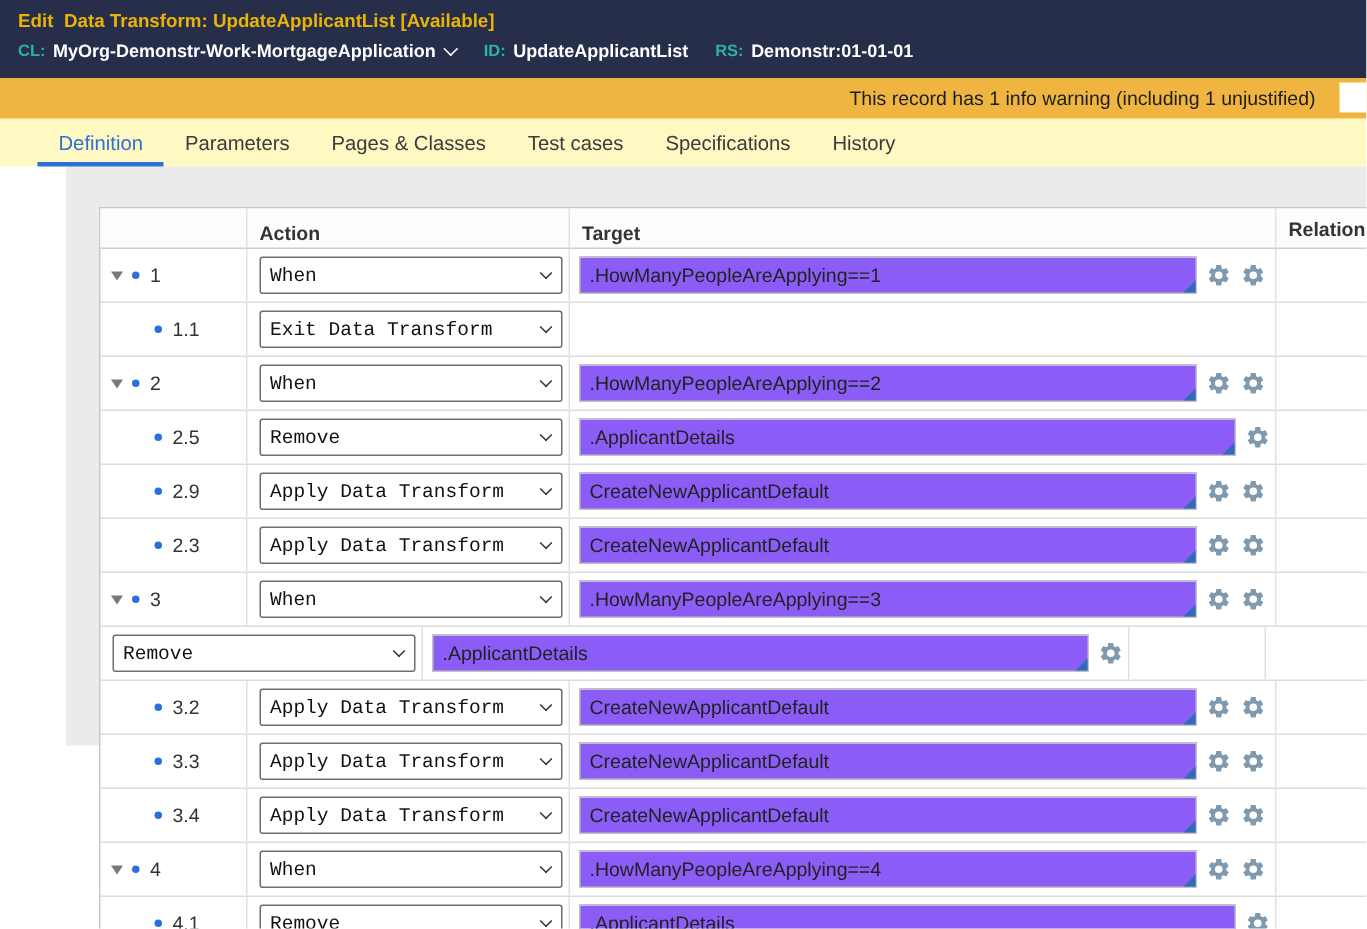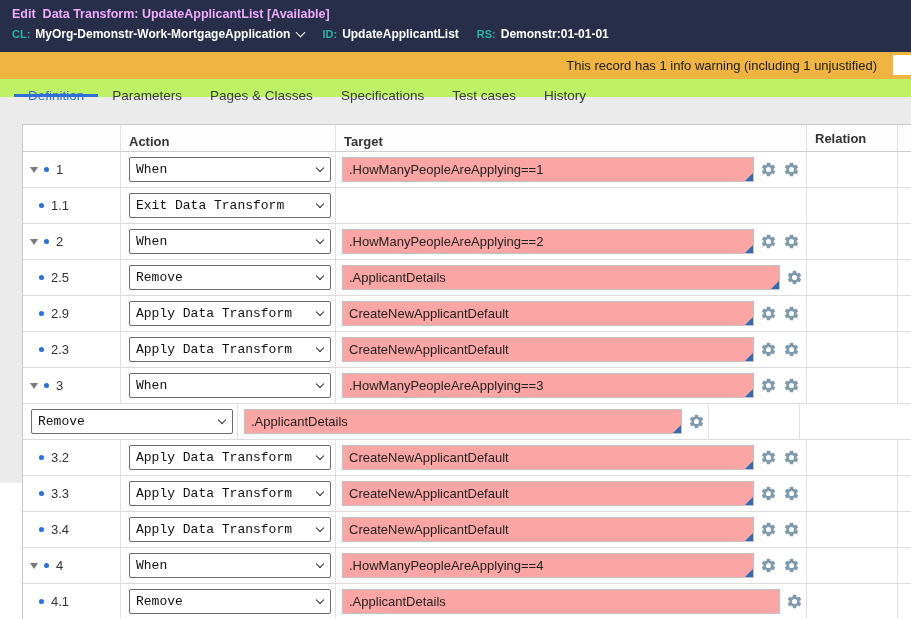--- a/index.html
+++ b/index.html
@@ -8,21 +8,21 @@
     width:911px; height:619px; overflow:hidden;
     font-family:"Liberation Sans", sans-serif;
     background:#ffffff;
   }
 
   
   .app-header {
     background: var(--header-bg, #262e49);
     height:52px; padding:7px 0 0 12px;
   }
-  .title-line { color:#f0abfc; font-size:12.5px; font-weight:bold; white-space:nowrap; }
+  .title-line { color:#eab308; font-size:12.5px; font-weight:bold; white-space:nowrap; }
   .title-line .t-action { margin-right:7px; }
   .meta-line { margin-top:6px; display:flex; align-items:center; white-space:nowrap; }
   .meta-label { color: var(--meta-label, #2bb3a4); font-weight:bold; font-size:11px; margin-right:5px; }
   .meta-value { color:#fff; font-weight:bold; font-size:12px; }
   .meta-gap { width:18px; }
   .chev-down {
     width:7px; height:7px; margin:0 0 3px 7px; display:inline-block;
     border-right:1.6px solid #fff; border-bottom:1.6px solid #fff;
     transform:rotate(45deg); cursor:pointer;
   }
@@ -34,32 +34,32 @@
     display:flex; align-items:center; justify-content:flex-end;
     padding-right:34px; font-size:13px; color:#1d1d1d;
   }
   .warning-box {
     position:absolute; right:-6px; top:3px; width:24px; height:20px;
     background:#fff; cursor:pointer;
   }
 
   
   .tab-bar {
-    background:#bef264; height:18px; display:flex; align-items:stretch;
-    padding-left:14px;
+    background:#fef9c3; height:32px; display:flex; align-items:stretch;
+    padding-left:25px;
   }
   .tab {
     padding:9px 14px 5px 14px; font-size:13.5px; color:#3b3b3b;
     border-bottom:3px solid transparent; cursor:pointer; white-space:nowrap;
   }
   .tab.active { color: var(--active-tab, #2f6fd6); border-bottom-color: var(--active-tab, #2f6fd6); }
 
   
   .content {
-    background:#ebebeb; height:386px; padding:27px 0 0 22px;
+    background:#ebebeb; height:386px; padding:27px 0 0 22px;margin-left:44px;
   }
   .ttable { background:#fff; width:940px; border:1px solid #c9c9c9; }
 
   .thead { display:flex; height:27px; background:#fdfdfd; border-bottom:1px solid #cfcfcf; }
   .hcell { font-size:13px; font-weight:bold; color:#333; padding:6px 8px 0 8px; }
 
   .trow { display:flex; height:36px; border-bottom:1px solid #dcdcdc; align-items:center; }
 
   .c-num    { width:98px;  flex:0 0 98px;  height:100%; display:flex; align-items:center; padding-left:7px; border-right:1px solid #e2e2e2; }
   .c-action { width:215px; flex:0 0 215px; height:100%; display:flex; align-items:center; border-right:1px solid #e2e2e2; }
@@ -69,39 +69,39 @@
 
   .expand-tri {
     width:0; height:0; margin-right:6px; cursor:pointer;
     border-left:4.5px solid transparent; border-right:4.5px solid transparent;
     border-top:6px solid #787878;
   }
   .bullet {
     width:5px; height:5px; border-radius:50%; margin-right:7px;
     background: var(--bullet, #2a6fdb); flex:0 0 5px;
   }
-  .sub .c-num { padding-left:16px; }
+  .sub .c-num { padding-left:36px; }
   .rownum { font-size:13px; color:#333; }
 
   .sel-wrap { position:relative; margin-left:8px; width:202px; display:inline-block; }
   .action-select {
     width:100%; height:25px; font-size:13px; font-family:Liberation Mono, monospace; color:#111;
     border:1px solid #6d6d6d; border-radius:2px; background:#fff;
     -webkit-appearance:none; appearance:none; padding:0 20px 0 6px;
   }
   .sel-caret {
     position:absolute; right:8px; top:8px; width:6px; height:6px; pointer-events:none;
     border-right:1.7px solid #333; border-bottom:1.7px solid #333; transform:rotate(45deg);
   }
 
   .inp-wrap { position:relative; margin-left:6px; width:412px; display:inline-block; }
   .inp-wrap.wide { width:438px; }
   .target-input {
     width:100%; height:25px; font-size:13px; font-family:inherit; color:#222;
-    border:1px solid #c2c2c2; padding:0 6px; background:#fca5a5;
+    border:1px solid #c2c2c2; padding:0 6px; background:#8b5cf6;
   }
   .corner {
     position:absolute; right:1px; bottom:1px; width:0; height:0; cursor:pointer;
     border-left:8px solid transparent; border-bottom:8px solid var(--corner, #2e6cb5);
   }
 
   .gear { margin-left:6px; color: var(--gear, #7f99ae); display:flex; cursor:pointer; }
   .gear svg { width:17px; height:17px; }
 </style>
 </head>
@@ -126,22 +126,22 @@
 
 <div class="warning-bar">
   <span>This record has 1 info warning (including 1 unjustified)</span>
   <span class="warning-box"></span>
 </div>
 
 <div class="tab-bar">
     <div class="tab active">Definition</div>
     <div class="tab">Parameters</div>
     <div class="tab">Pages &amp; Classes</div>
+    <div class="tab">Test cases</div>
     <div class="tab">Specifications</div>
-    <div class="tab">Test cases</div>
     <div class="tab">History</div>
   </div>
 
 <div class="content">
   <div class="ttable">
     <div class="thead">
       <div class="hcell c-num"></div>
       <div class="hcell c-action">Action</div>
       <div class="hcell c-target">Target</div>
       <div class="hcell c-rel">Relation</div>

